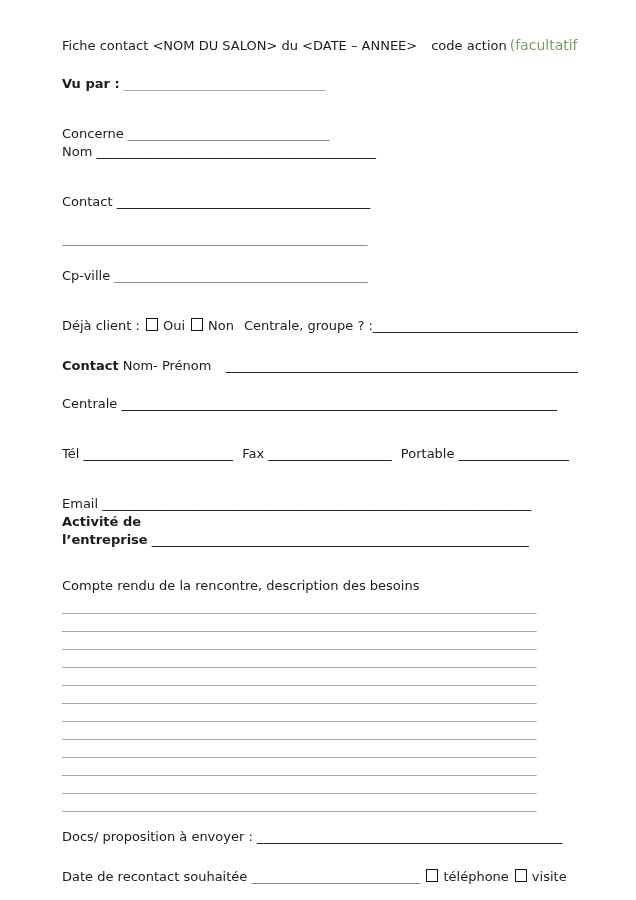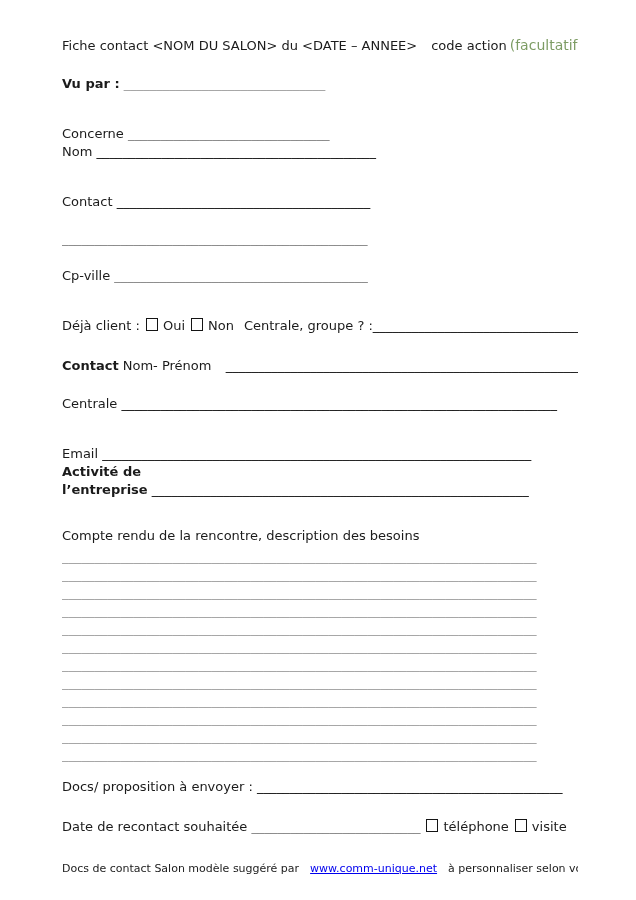--- a/index.html
+++ b/index.html
@@ -82,20 +82,28 @@
     <span class="b">Contact</span>
     <span>Nom- Prénom</span>
     <span class="ln gap-l">_______________________________________________________</span>
   </p>
 
   <p class="mt20">
     <span>Centrale</span>
     <span class="ln">___________________________________________________________________</span>
   </p>
 
+  <p class="mt18">
+    <span>Tél</span>
+    <span class="ln">_______________________</span>
+    <span class="gap-s">Fax</span>
+    <span class="ln">___________________</span>
+    <span class="gap-s">Portable</span>
+    <span class="ln">_________________</span>
+  </p>
 
   <p class="mt18">
     <span>Email</span>
     <span class="ln">__________________________________________________________________</span>
   </p>
 
   <p class="mt0">
     <span class="b">Activité de</span>
   </p>
 

